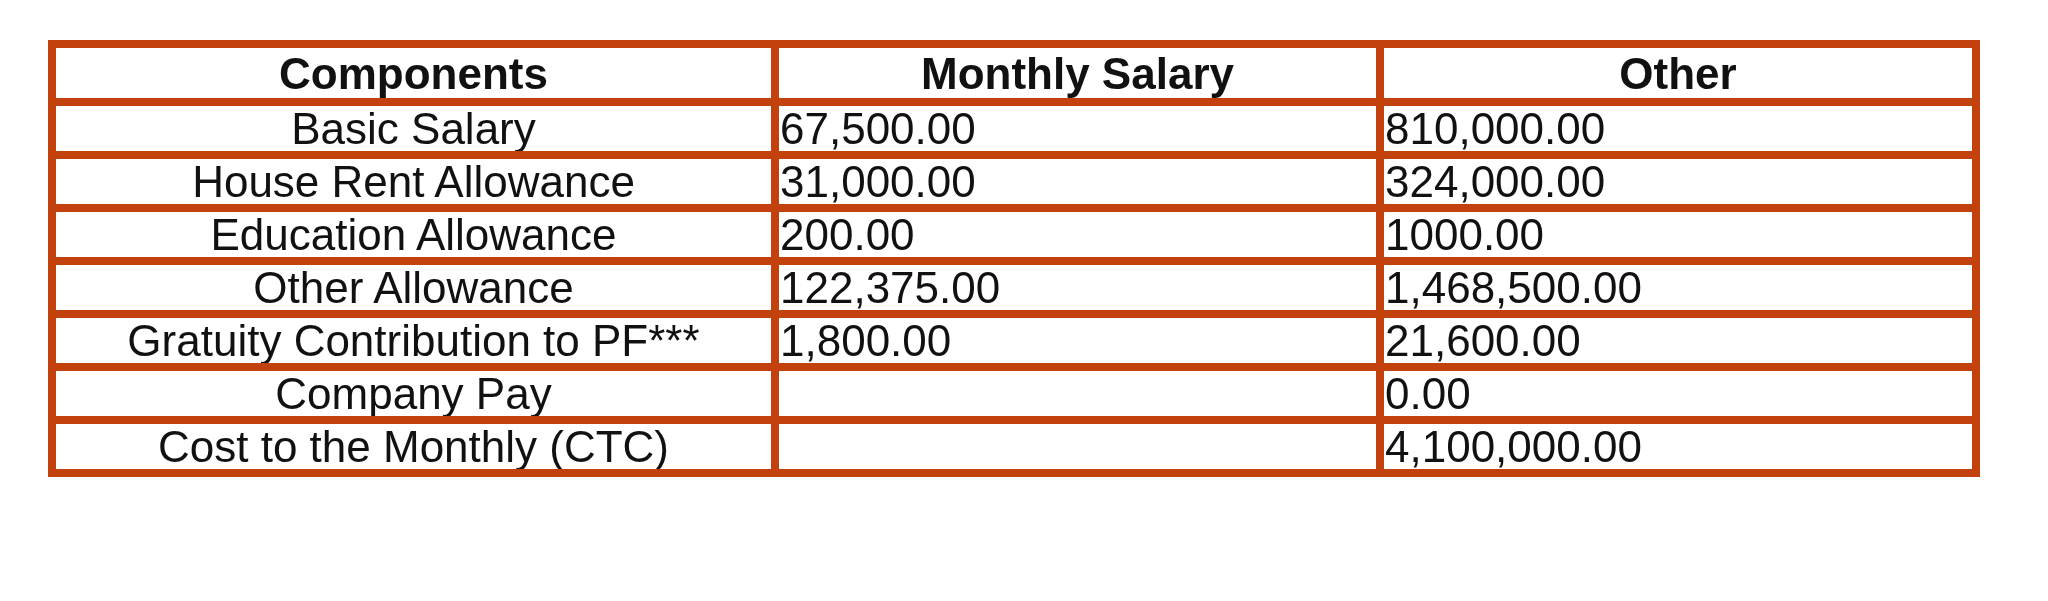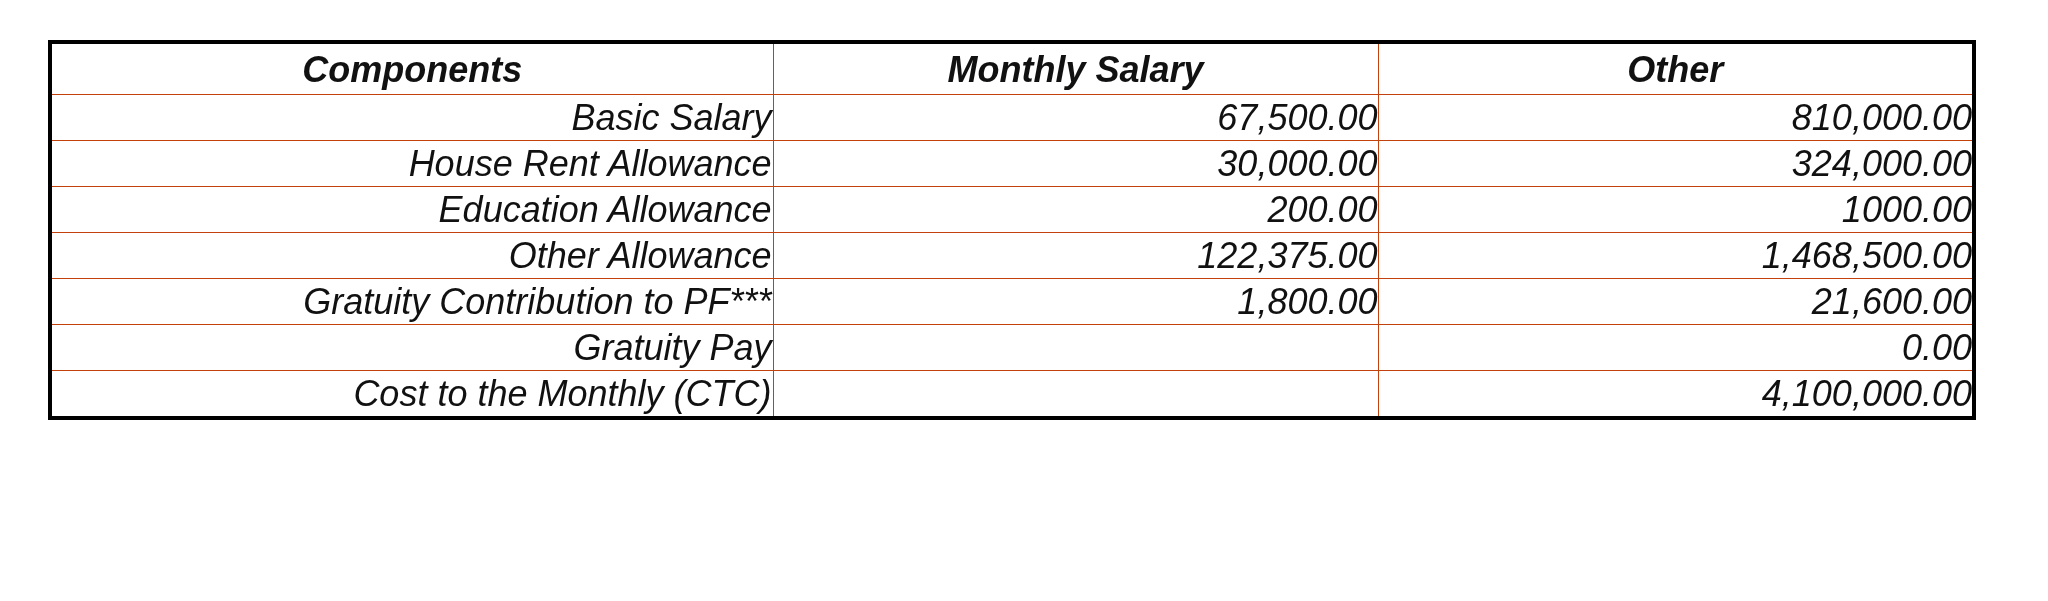--- a/index.html
+++ b/index.html
@@ -22,44 +22,43 @@
       width: 1924px;
       border-collapse: collapse;
       table-layout: fixed;
       border: 4px solid #000000;
     }
     .salary-table col.c1 { width: 723px; }
     .salary-table col.c2 { width: 605px; }
     .salary-table col.c3 { width: 596px; }
     .salary-table th,
     .salary-table td {
-      border: 1px solid #c2410c;
+      border: 8px solid #c2410c;
       padding: 0 1px;
-      font-size: 36px;
+      font-size: 44px;
       line-height: 42px;
       white-space: nowrap;
       overflow: hidden;
       vertical-align: middle;
-      font-style: italic;
     }
     .salary-table th {
       height: 48px;
       font-weight: bold;
       text-align: center;
       padding-top: 2px;
     }
     .salary-table td {
       height: 45px;
       font-weight: normal;
     }
     .salary-table td.label {
-      text-align: right;
+      text-align: center;
     }
     .salary-table td.num {
-      text-align: right;
+      text-align: left;
       padding-right: 0;
     }
   </style>
 </head>
 <body>
 
 <table class="salary-table">
   <colgroup>
     <col class="c1">
     <col class="c2">
@@ -73,40 +72,40 @@
     </tr>
   </thead>
   <tbody>
     <tr>
       <td class="label">Basic Salary</td>
       <td class="num">67,500.00</td>
       <td class="num">810,000.00</td>
     </tr>
     <tr>
       <td class="label">House Rent Allowance</td>
-      <td class="num">30,000.00</td>
+      <td class="num">31,000.00</td>
       <td class="num">324,000.00</td>
     </tr>
     <tr>
       <td class="label">Education Allowance</td>
       <td class="num">200.00</td>
       <td class="num">1000.00</td>
     </tr>
     <tr>
       <td class="label">Other Allowance</td>
       <td class="num">122,375.00</td>
       <td class="num">1,468,500.00</td>
     </tr>
     <tr>
       <td class="label">Gratuity Contribution to PF***</td>
       <td class="num">1,800.00</td>
       <td class="num">21,600.00</td>
     </tr>
     <tr>
-      <td class="label">Gratuity Pay</td>
+      <td class="label">Company Pay</td>
       <td class="num"></td>
       <td class="num">0.00</td>
     </tr>
     <tr>
       <td class="label">Cost to the Monthly (CTC)</td>
       <td class="num"></td>
       <td class="num">4,100,000.00</td>
     </tr>
   </tbody>
 </table>

